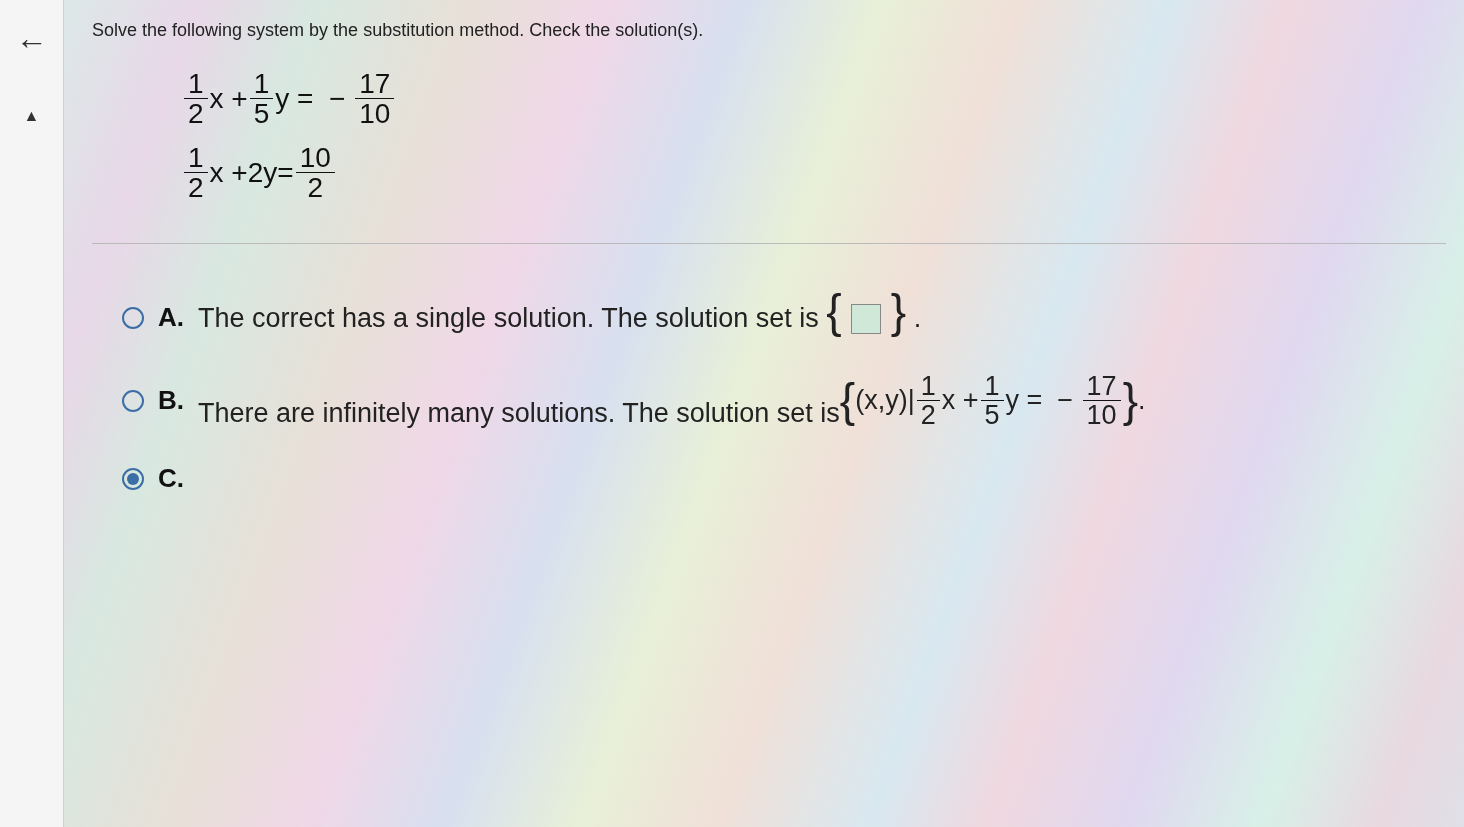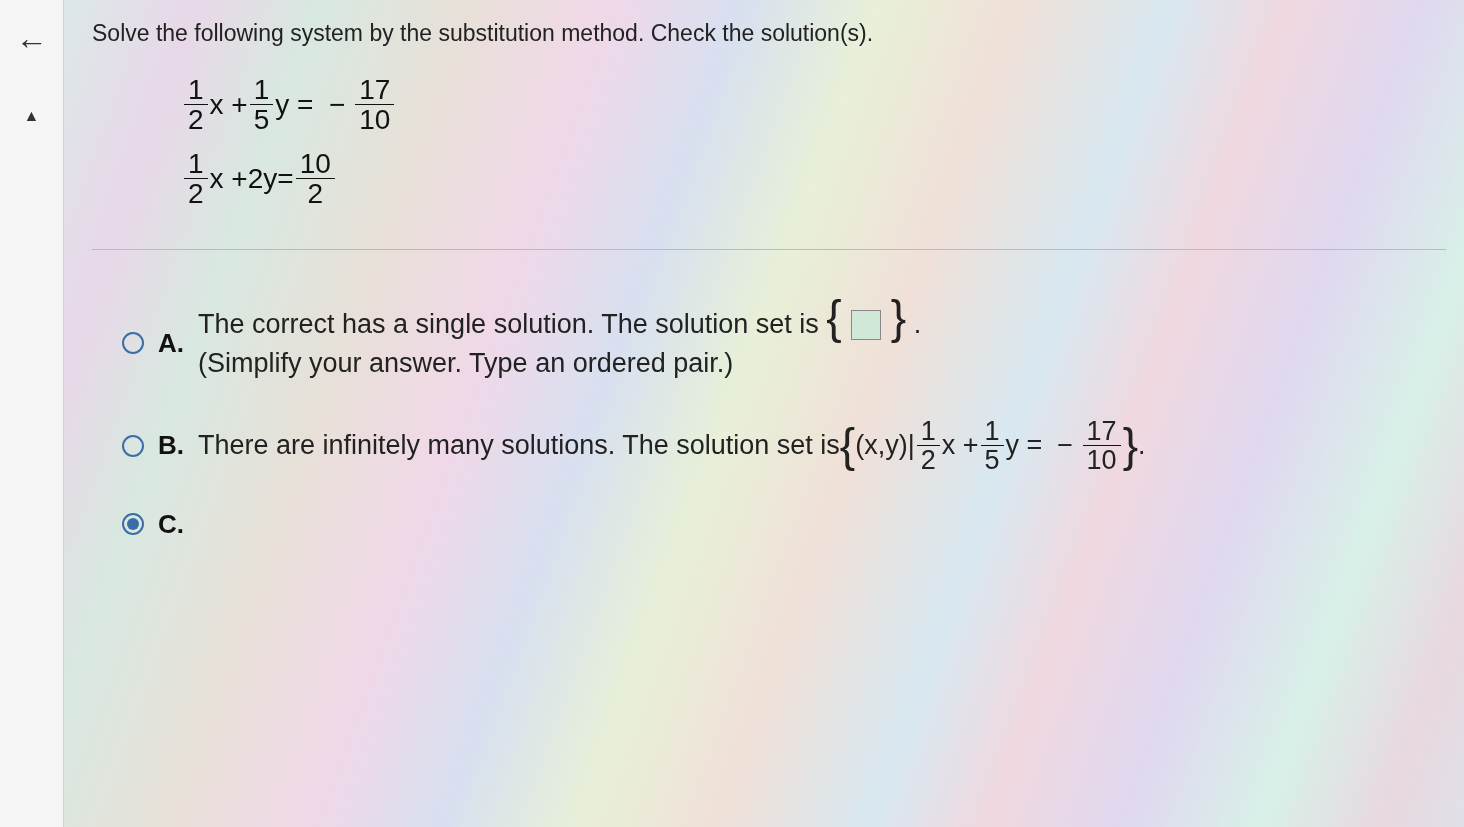--- a/index.html
+++ b/index.html
@@ -46,21 +46,21 @@
         #f0e0d8 56%,
         #d8e8f0 65%,
         #f0d8e0 72%,
         #e0d8f0 80%,
         #d8f0e8 88%,
         #e8d8e0 95%,
         #e0e0e8 100%);
       color: #1a1a1a;
     }
     .instruction {
-      font-size: 23px;
+      font-size: 18px;
       color: #222;
       margin-bottom: 28px;
     }
     .equations {
       margin-left: 90px;
       margin-bottom: 40px;
     }
     .eq-line {
       display: flex;
       align-items: center;
@@ -123,21 +123,21 @@
       font-size: 26px;
       font-weight: bold;
       color: #111;
       width: 40px;
       flex-shrink: 0;
     }
     .choice-text {
       font-size: 27px;
       color: #222;
       display: flex;
-      align-items: center;
+      align-items: flex-end;
       flex-wrap: wrap;
     }
     .choice-text-multi {
       font-size: 27px;
       color: #222;
       line-height: 1.45;
     }
     .answer-box {
       display: inline-block;
       width: 30px;
@@ -213,21 +213,20 @@
       <div class="radio"></div>
       <div class="choice-letter">A.</div>
       <div class="choice-text-multi">
         <div>
           <span>The correct has a single solution. The solution set is </span>
           <span class="brace-l">{</span>
           <span class="answer-box"></span>
           <span class="brace-r">}</span>
           <span>.</span>
         </div>
-        <div>(Simplify your answer. Type an ordered pair.)</div>
       </div>
     </div>
 
     <div class="choice-row">
       <div class="radio"></div>
       <div class="choice-letter">B.</div>
       <div class="choice-text">
         <span>There are infinitely many solutions. The solution set is </span>
         <span class="set-expr">
           <span class="brace-l">{</span>

